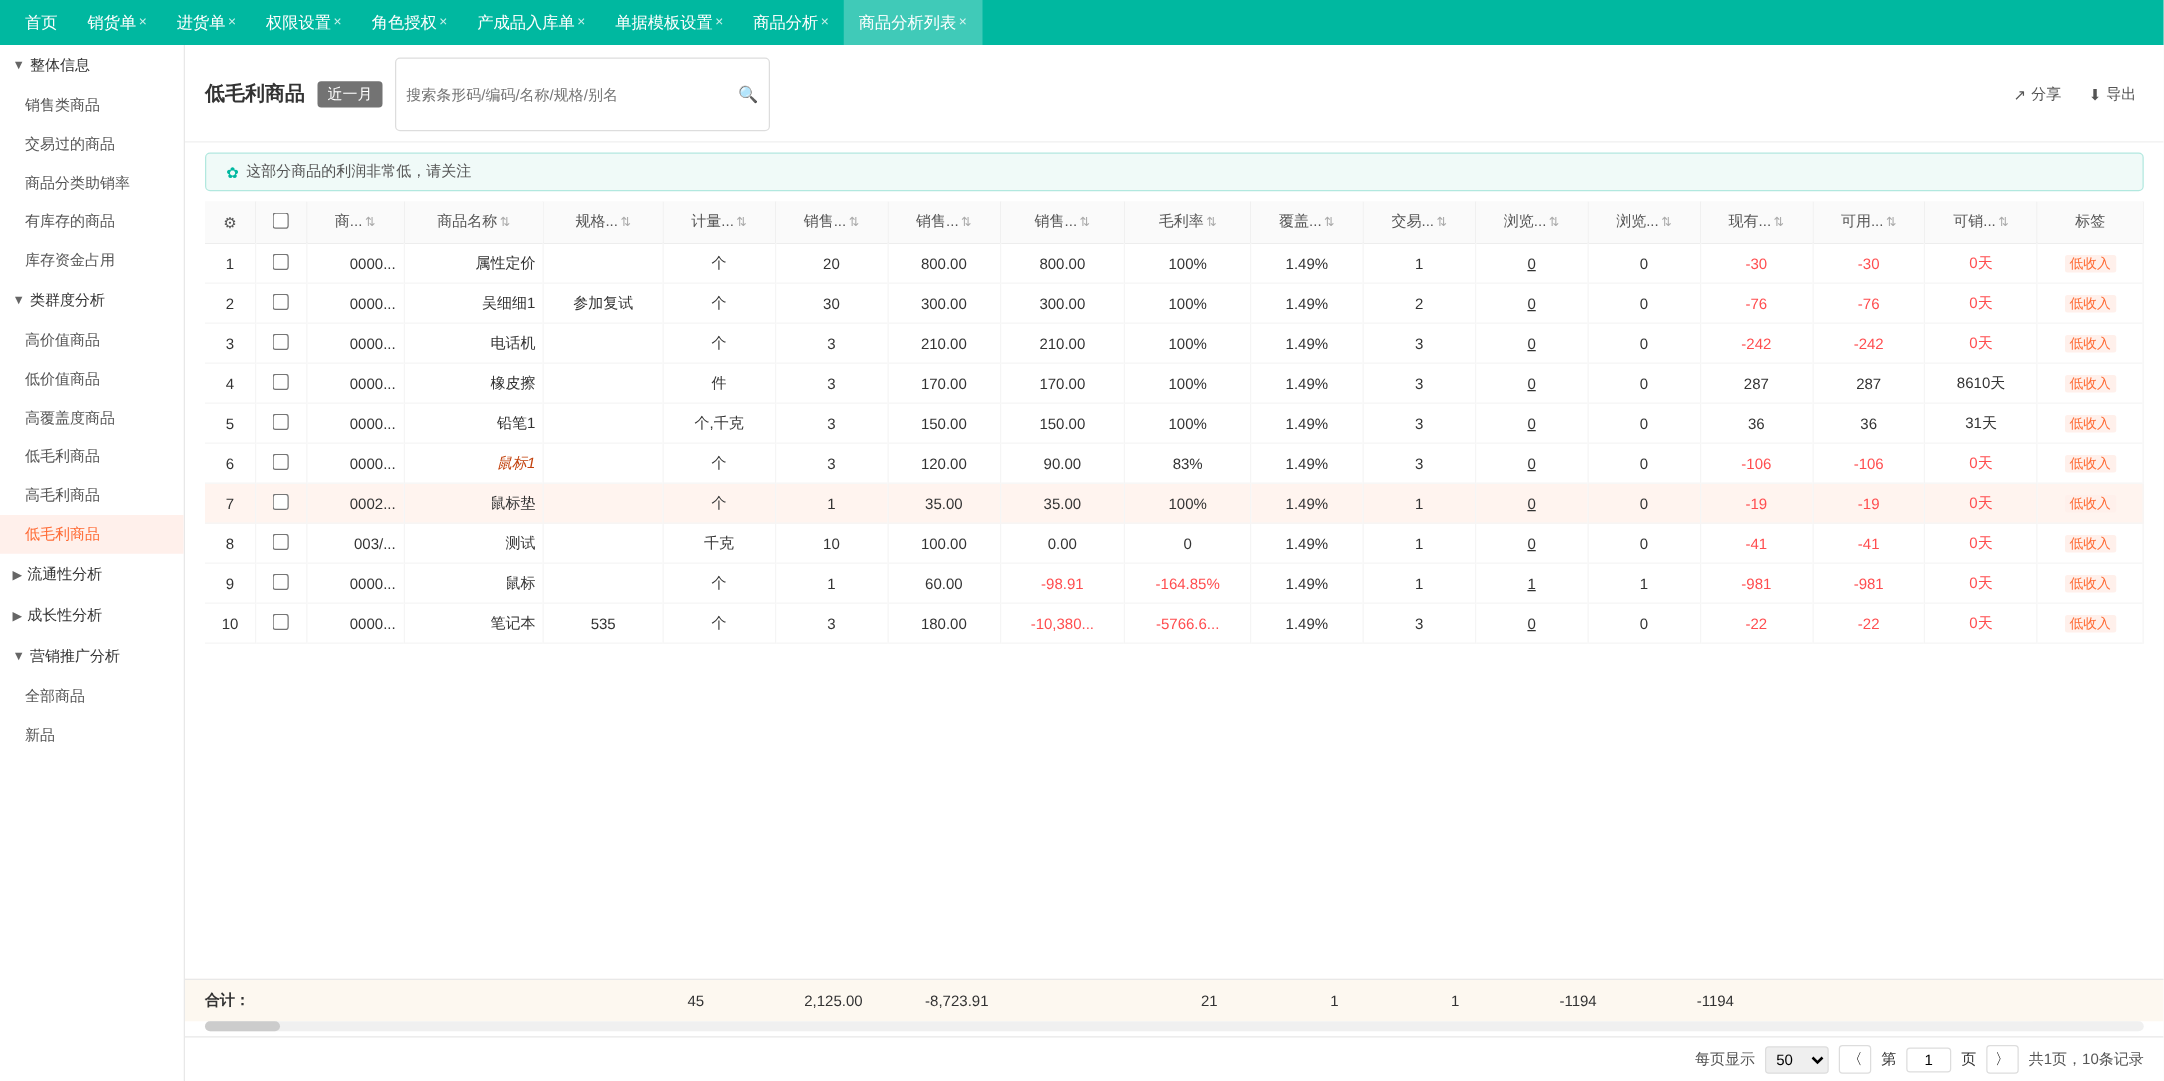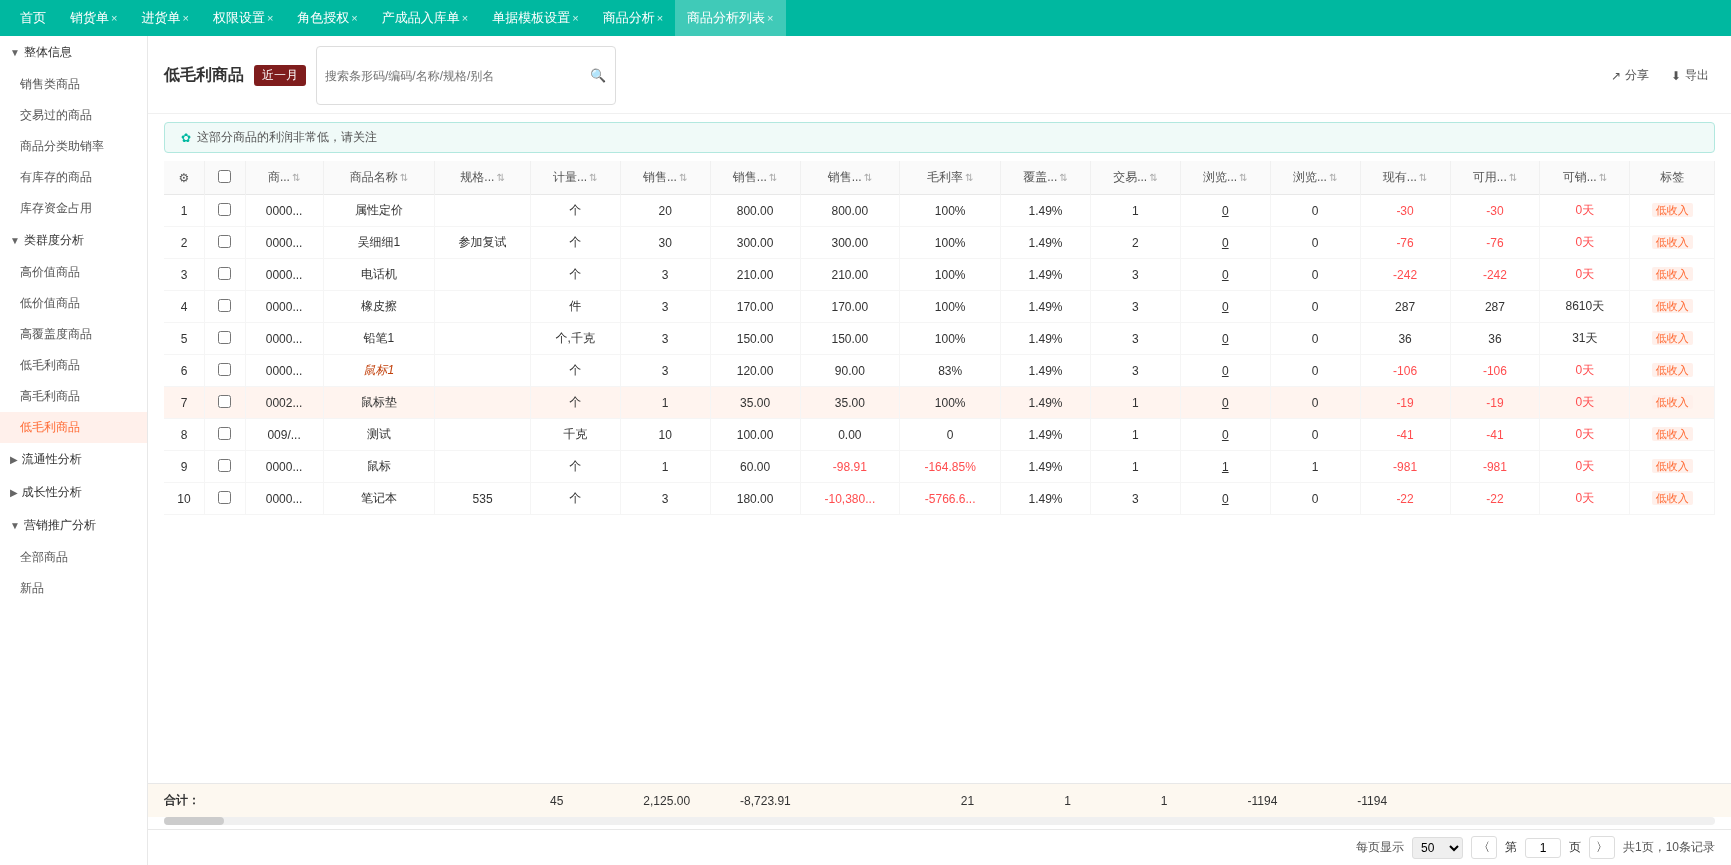--- a/index.html
+++ b/index.html
@@ -73,21 +73,21 @@
       padding: 10px 16px 8px;
       border-bottom: 1px solid #f0f0f0;
       gap: 10px;
     }
     .page-title {
       font-size: 16px;
       font-weight: bold;
       color: #333;
     }
     .filter-tag {
-      background: #7f1d1d;
+      background: #737373;
       color: #fff;
       border-radius: 3px;
       padding: 2px 8px;
       font-size: 12px;
       cursor: pointer;
     }
     .search-box {
       display: flex;
       align-items: center;
       border: 1px solid #ddd;
@@ -168,21 +168,21 @@
       border-bottom: 1px solid #f5f5f5;
     }
     table tbody tr.highlighted { background: #fff4ef; }
     table tbody td {
       padding: 7px 6px;
       text-align: center;
       color: #333;
       border-right: 1px solid #f5f5f5;
       white-space: nowrap;
     }
-    .td-left { text-align: center; }
+    .td-left { text-align: right; }
     .red-text { color: #ff4d4f; }
     .orange-tag {
       background: #fff0eb;
       color: #ff6b35;
       border-radius: 2px;
       padding: 1px 4px;
       font-size: 11px;
     }
     .underline { text-decoration: underline; cursor: pointer; color: #333; }
 
@@ -528,21 +528,21 @@
       <td><span class="underline">0</span></td>
       <td>0</td>
       <td class="red-text">-19</td>
       <td class="red-text">-19</td>
       <td class="red-text">0天</td>
       <td><span class="orange-tag">低收入</span></td>
     </tr>
               <tr>
       <td>8</td>
       <td><input type="checkbox" style=""></td>
-      <td class="td-left">009/...</td>
+      <td class="td-left">003/...</td>
       <td class="td-left" style="cursor:pointer;color:#333;">测试</td>
       <td></td>
       <td>千克</td>
       <td>10</td>
       <td>100.00</td>
       <td>0.00</td>
       <td>0</td>
       <td>1.49%</td>
       <td>1</td>
       <td><span class="underline">0</span></td>

